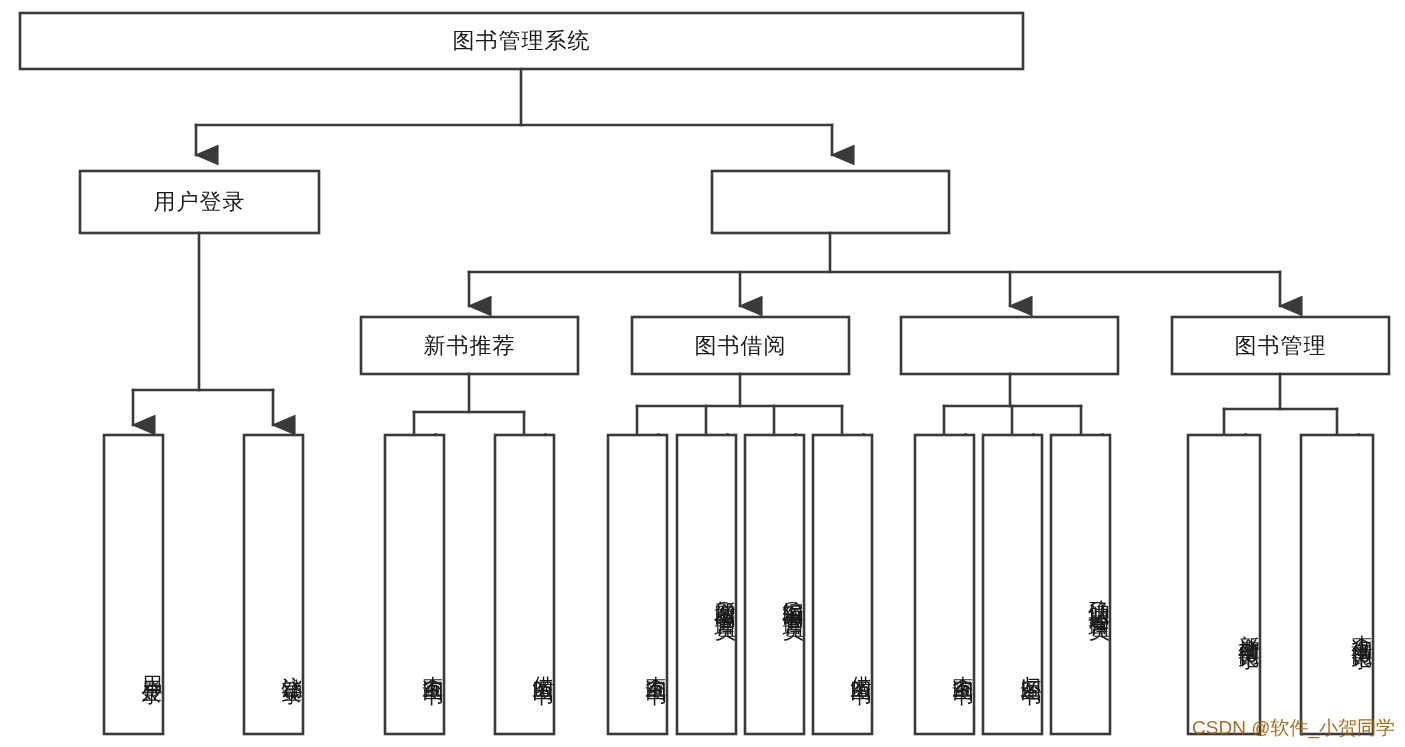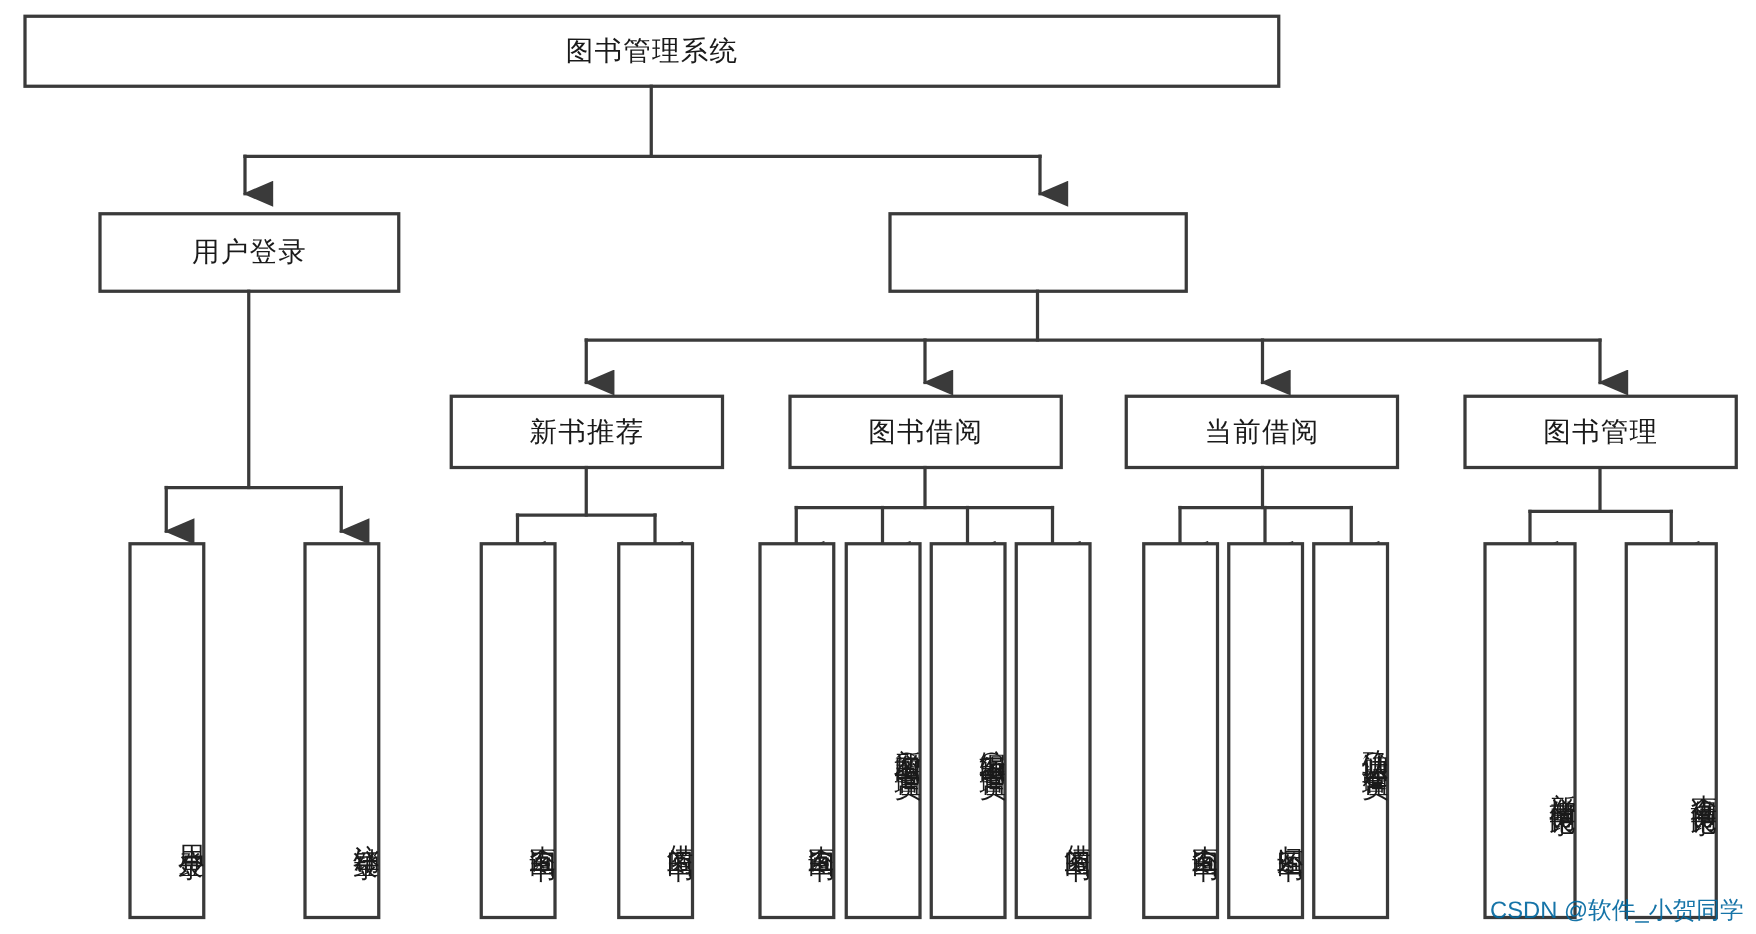--- a/index.html
+++ b/index.html
@@ -62,21 +62,21 @@
     color: #1a1a1a;
     pointer-events: none;
     letter-spacing: 1px;
   }
   #watermark {
     position: absolute;
     right: 10px;
     bottom: 6px;
     font-family: "Liberation Sans", "DejaVu Sans", sans-serif;
     font-size: 19px;
-    color: #0369a1;
+    color: #a16207;
     opacity: 0.92;
     white-space: nowrap;
     pointer-events: none;
   }
 </style>
 </head>
 <body>
 
 <div id="diagram-root">
 
@@ -158,21 +158,20 @@
     <rect class="node-box" x="1188" y="435" width="72" height="299"></rect>
     <rect class="node-box" x="1301" y="435" width="72" height="299"></rect>
   </svg>
 
   <div class="box-text-h" style="left:20px; top:13px; width:1003px; height:56px;">图书管理系统</div>
 
   <div class="box-text-h" style="left:80px; top:171px; width:239px; height:62px;">用户登录</div>
 
   <div class="box-text-h" style="left:361px; top:317px; width:217px; height:57px;">新书推荐</div>
   <div class="box-text-h" style="left:632px; top:317px; width:217px; height:57px;">图书借阅</div>
-  <div class="box-text-h" style="left:901px; top:317px; width:217px; height:57px;">当前借阅</div>
   <div class="box-text-h" style="left:1172px; top:317px; width:217px; height:57px;">图书管理</div>
 
   <div class="leaf-text-wrap" style="left:104px; top:435px; width:59px; height:299px; padding-top:80px;">用户登录</div>
   <div class="leaf-text-wrap" style="left:244px; top:435px; width:59px; height:299px; padding-top:80px;">注销登录</div>
 
   <div class="leaf-text-wrap" style="left:385px; top:435px; width:59px; height:299px; padding-top:80px;">查询图书</div>
   <div class="leaf-text-wrap" style="left:495px; top:435px; width:59px; height:299px; padding-top:80px;">借阅图书</div>
 
   <div class="leaf-text-wrap" style="left:608px; top:435px; width:59px; height:299px; padding-top:80px;">查询图书</div>
   <div class="leaf-text-wrap" style="left:677px; top:435px; width:59px; height:299px; padding-top:12px;">新增图书（管理员）</div>

